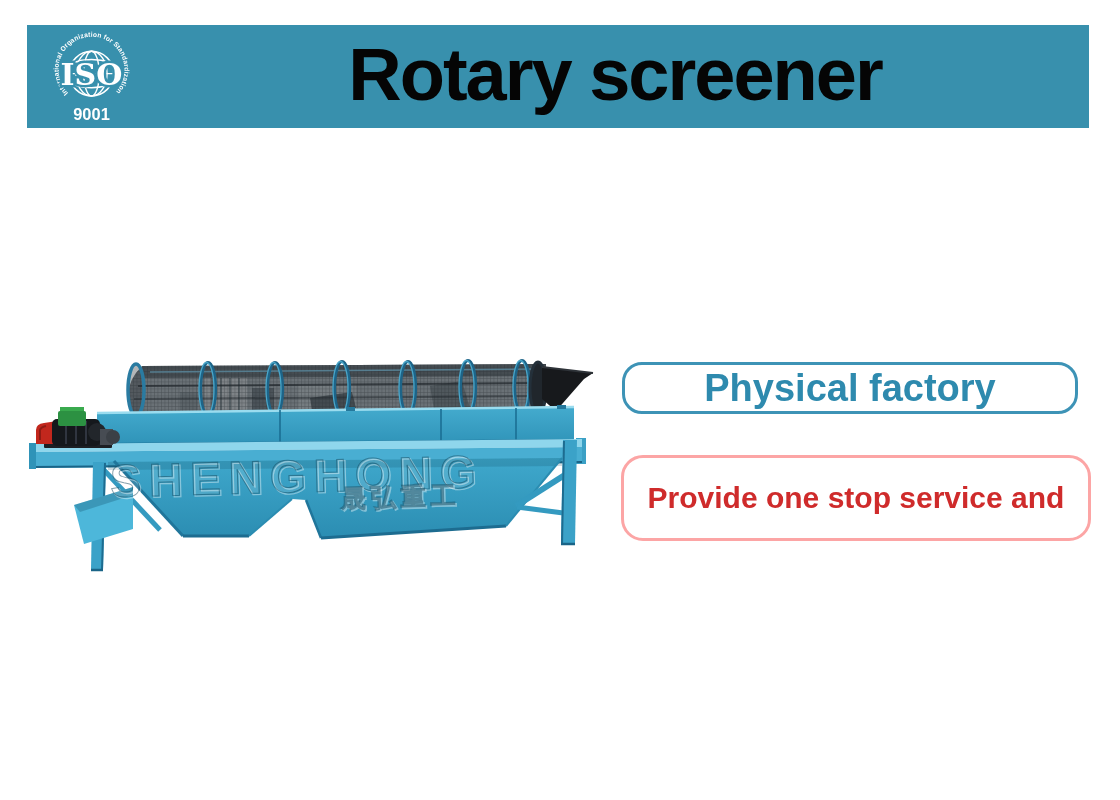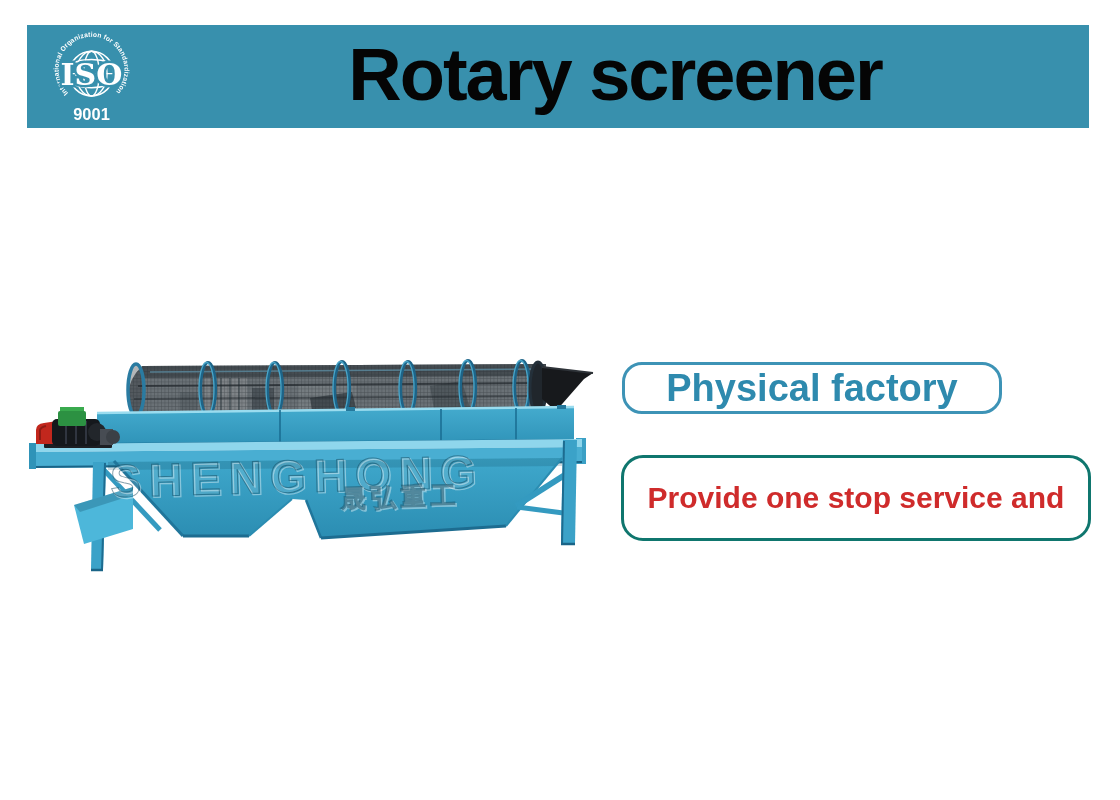--- a/index.html
+++ b/index.html
@@ -20,27 +20,27 @@
   }
   .iso-badge{position:absolute;left:16px;top:6px;width:97px;height:93px;}
   
   .machine{position:absolute;left:20px;top:350px;width:600px;height:260px;}
   
   .callout{
     position:absolute;box-sizing:border-box;background:#ffffff;
     display:flex;align-items:center;justify-content:center;text-align:center;
   }
   .callout-factory{
-    left:622px;top:362px;width:380px;height:52px;
+    left:622px;top:362px;width:456px;height:52px;
     border:3px solid #3d93b6;border-radius:20px;
     font-size:38px;font-weight:bold;color:#2e8aae;letter-spacing:0px;
   }
   .callout-service{
     left:621px;top:455px;width:470px;height:86px;
-    border:3px solid #0f766e;border-radius:22px;
+    border:3px solid #fca5a5;border-radius:22px;
     flex-direction:column;justify-content:center;
     font-size:30px;font-weight:bold;color:#cf2b2b;line-height:1.22;
   }
 </style>
 </head>
 <body>
 
 <div class="banner">
 
   <svg class="iso-badge" viewBox="0 0 96 96">

